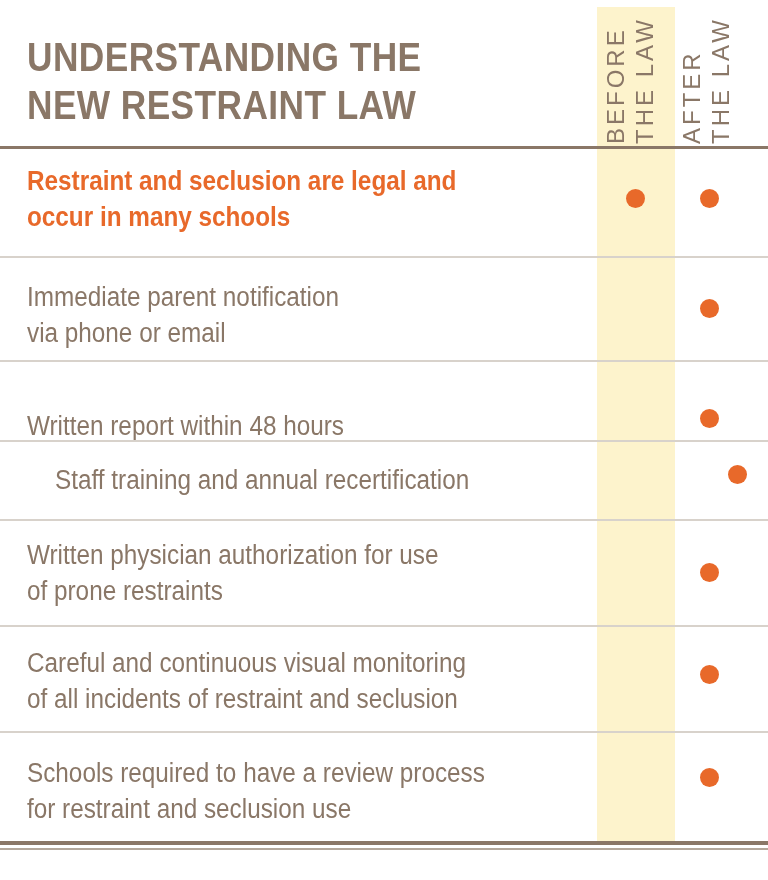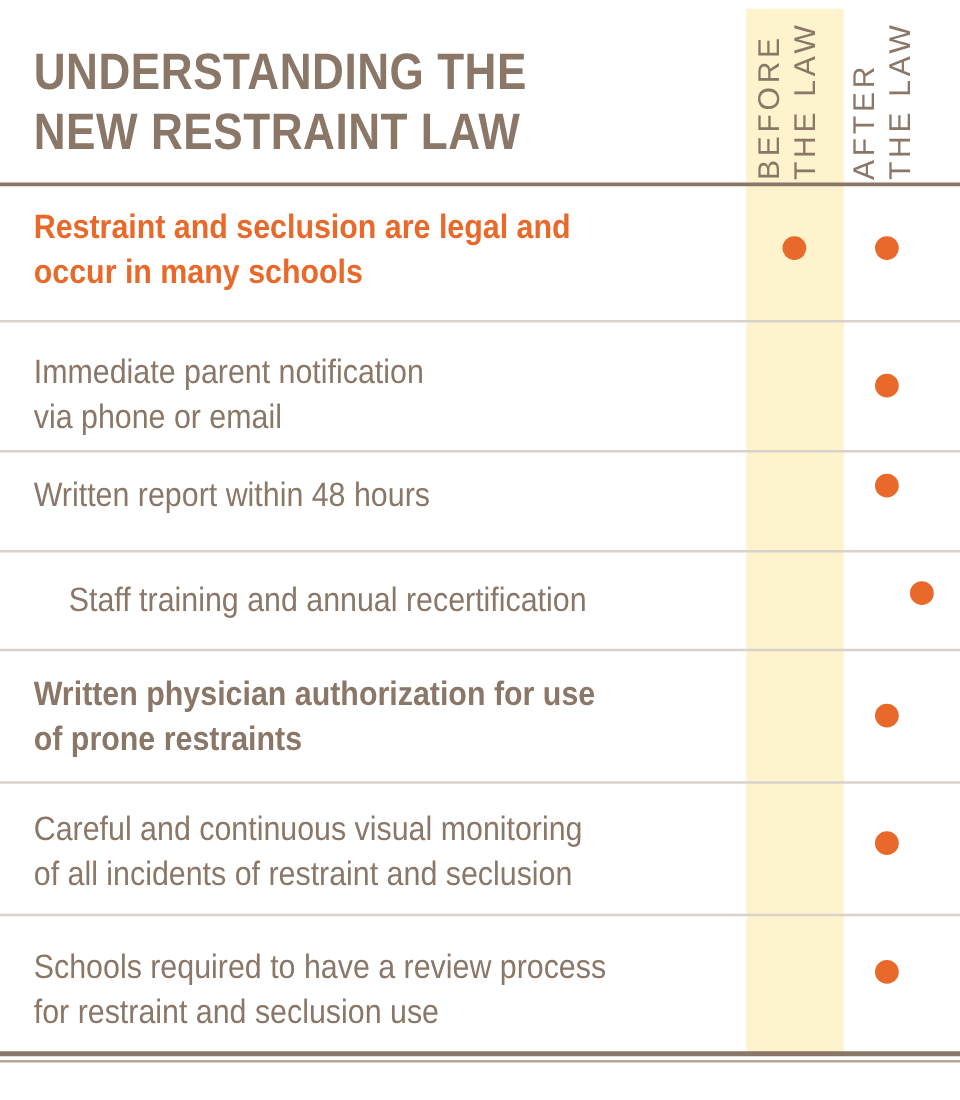--- a/index.html
+++ b/index.html
@@ -62,37 +62,37 @@
 
 <div class="row" style="top:258px;height:128px;">
   <div class="txt" style="top:21px;">
     <div>Immediate parent notification</div>
     <div>via phone or email</div>
   </div>
   <div class="dot" style="left:700px;top:41px;"></div>
 </div>
 <div class="divider" style="top:360px;"></div>
 
-<div class="row" style="top:352px;height:79px;">
+<div class="row" style="top:382px;height:79px;">
   <div class="txt" style="top:26px;">
     <div>Written report within 48 hours</div>
   </div>
   <div class="dot" style="left:700px;top:27px;"></div>
 </div>
 <div class="divider" style="top:440px;"></div>
 
 <div class="row" style="top:442px;height:78px;margin-left:28px;">
   <div class="txt" style="top:20px;">
     <div>Staff training and annual recertification</div>
   </div>
   <div class="dot" style="left:700px;top:23px;"></div>
 </div>
 <div class="divider" style="top:519px;"></div>
 
-<div class="row" style="top:521px;height:92px;font-weight:bold;">
+<div class="row" style="top:521px;height:92px;">
   <div class="txt" style="top:16px;">
     <div>Written physician authorization for use</div>
     <div>of prone restraints</div>
   </div>
   <div class="dot" style="left:700px;top:42px;"></div>
 </div>
 <div class="divider" style="top:625px;"></div>
 
 <div class="row" style="top:627px;height:105px;padding-left:25px;">
   <div class="txt" style="top:18px;">

